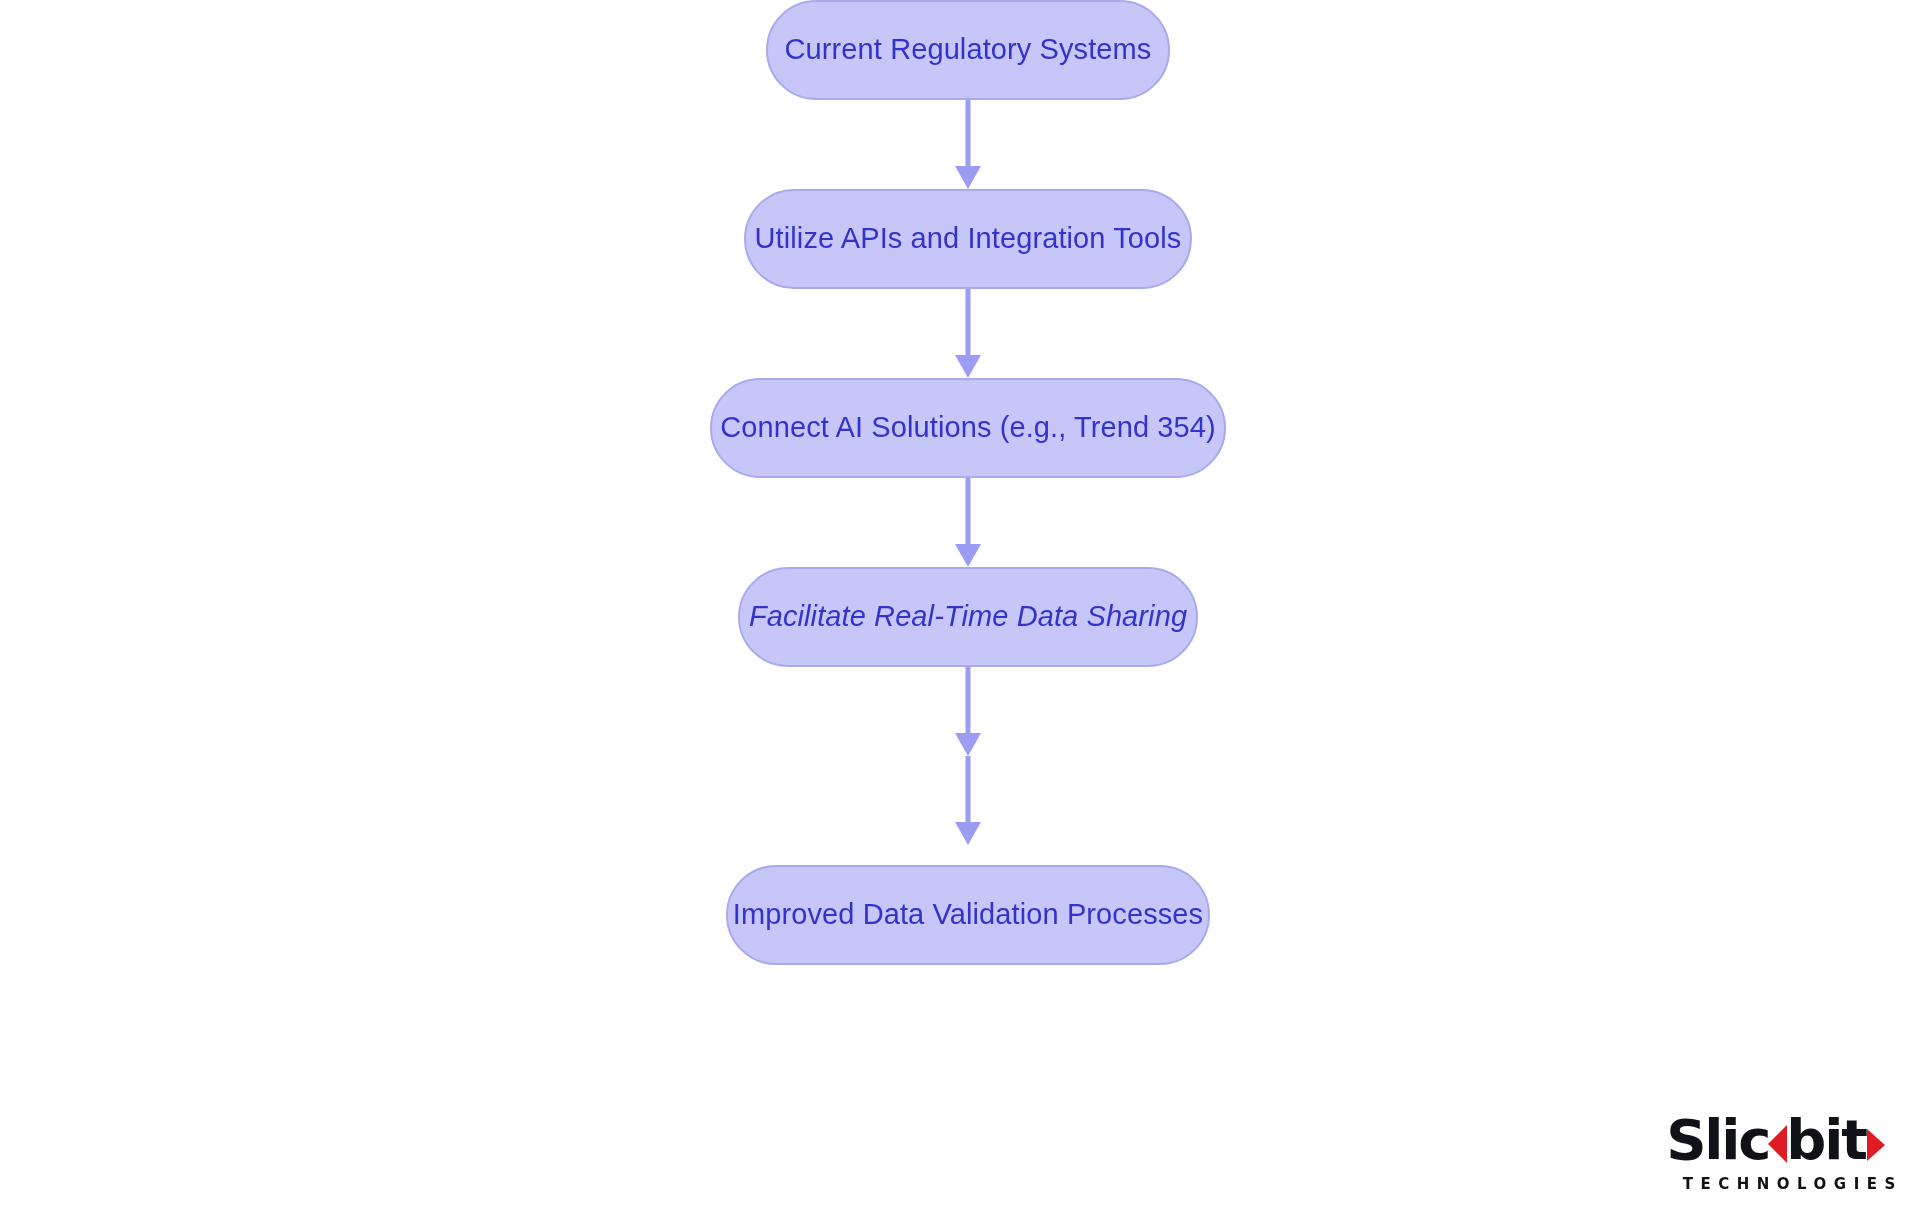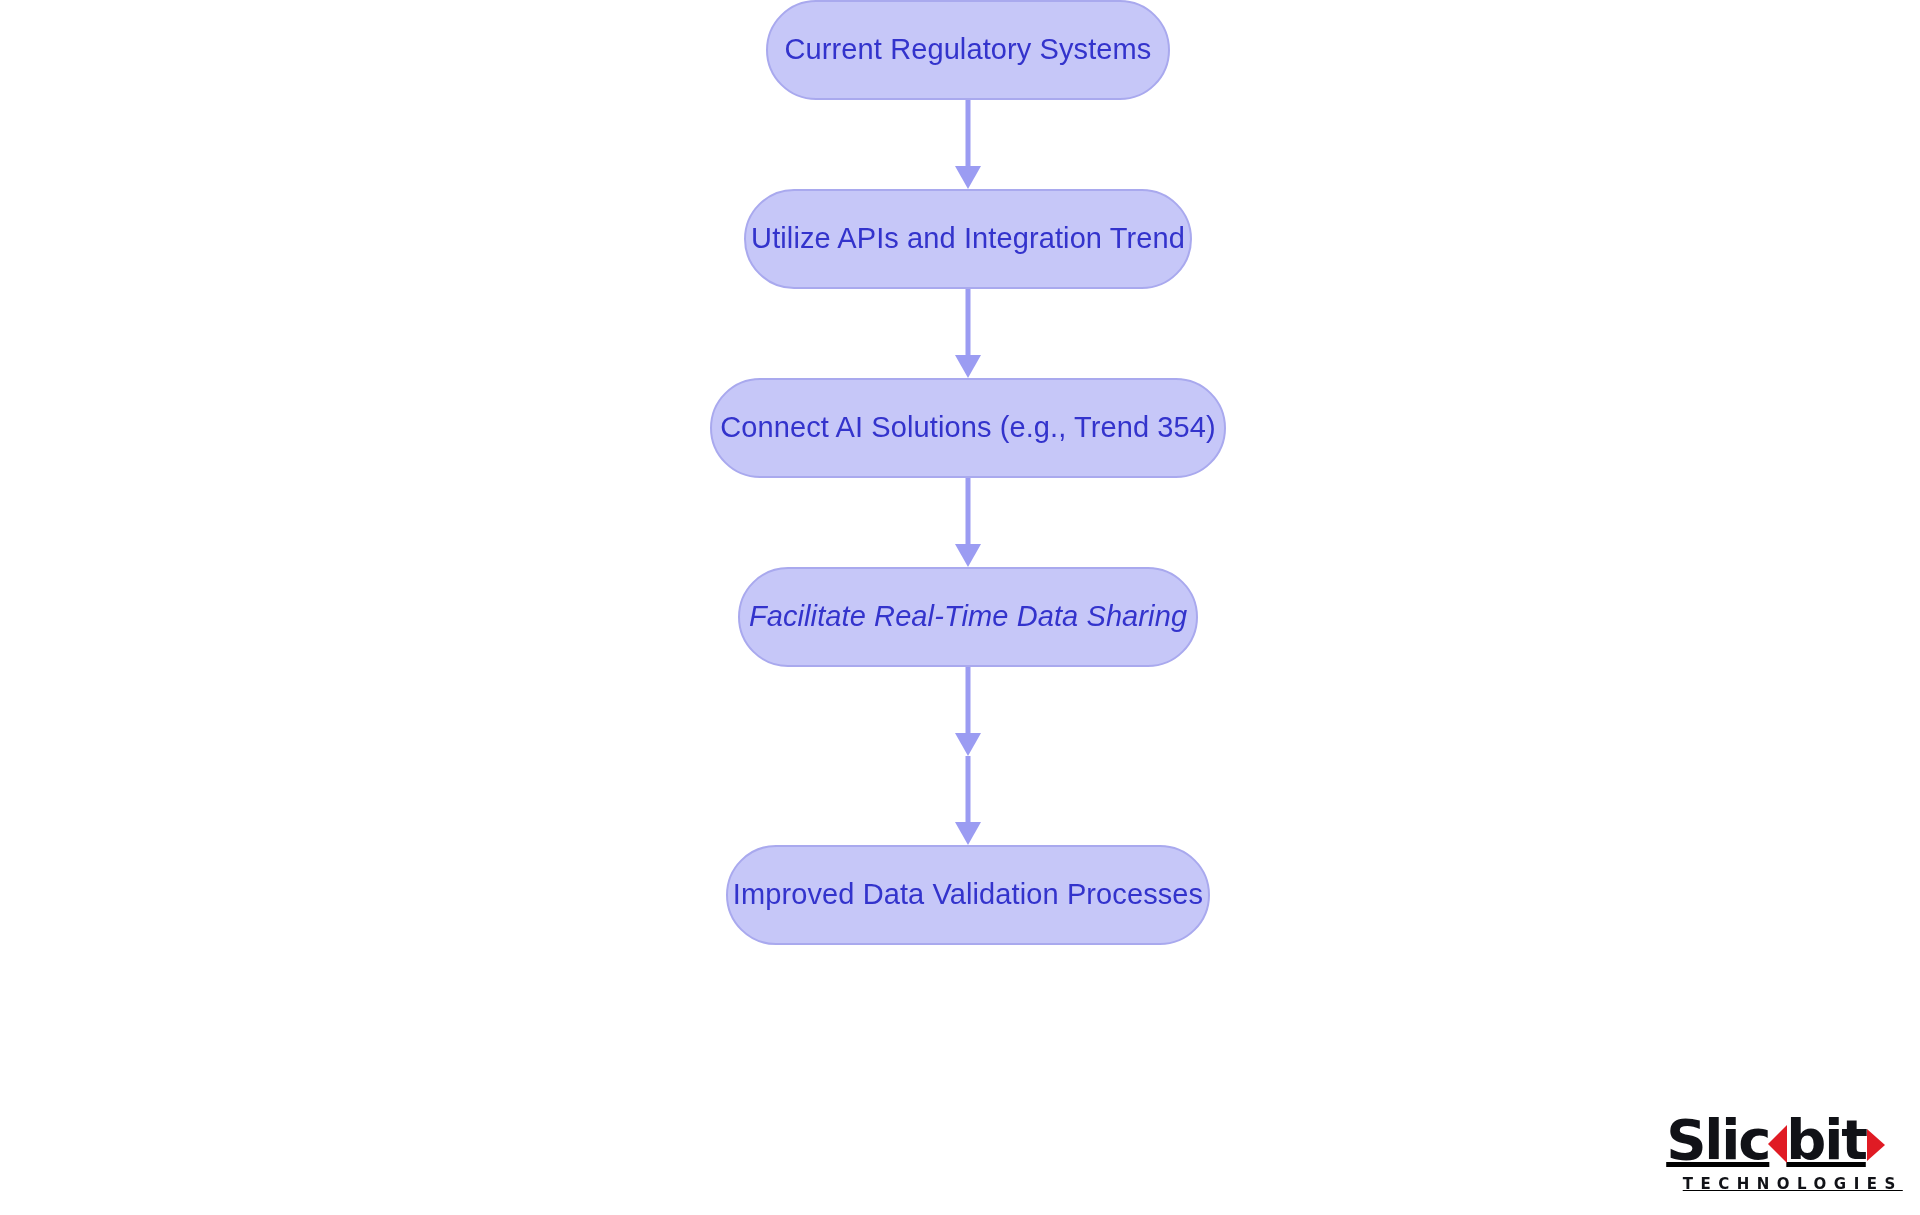--- a/index.html
+++ b/index.html
@@ -61,21 +61,21 @@
     display: block;
     padding: 0 10px;
   }
 
   
   .n1 { width: 404px; }
   .n2 { width: 448px; }
   .n3 { width: 516px; }
   .n4 { width: 460px; font-style: italic; }
   .n5 { width: 452px; }
-  .n6 { width: 484px; }
+  .n6 { width: 484px; margin-top: 20px; }
 
   
   .connector {
     width: 40px;
     height: 89px;
     position: relative;
     flex: none;
   }
   .connector .shaft {
     position: absolute;
@@ -102,21 +102,20 @@
   .brand {
     position: absolute;
     right: 28px;
     bottom: 22px;
     width: 246px;
     height: 100px;
     display: flex;
     flex-direction: column;
     align-items: center;
     justify-content: flex-end;
-    text-decoration: underline;
   }
   .brand-wordmark {
     display: flex;
     align-items: center;
     justify-content: center;
     line-height: 1;
   }
   .brand-word {
     font-family: "DejaVu Sans", sans-serif;
     font-size: 56px;
@@ -181,21 +180,21 @@
     <div class="node n1">
       <span class="node-label">Current Regulatory Systems</span>
     </div>
 
     <div class="connector">
       <div class="shaft"></div>
       <div class="head"></div>
     </div>
 
     <div class="node n2">
-      <span class="node-label">Utilize APIs and Integration Trend</span>
+      <span class="node-label">Utilize APIs and Integration Tools</span>
     </div>
 
     <div class="connector">
       <div class="shaft"></div>
       <div class="head"></div>
     </div>
 
     <div class="node n3">
       <span class="node-label">Connect AI Solutions (e.g., Trend 354)</span>
     </div>

